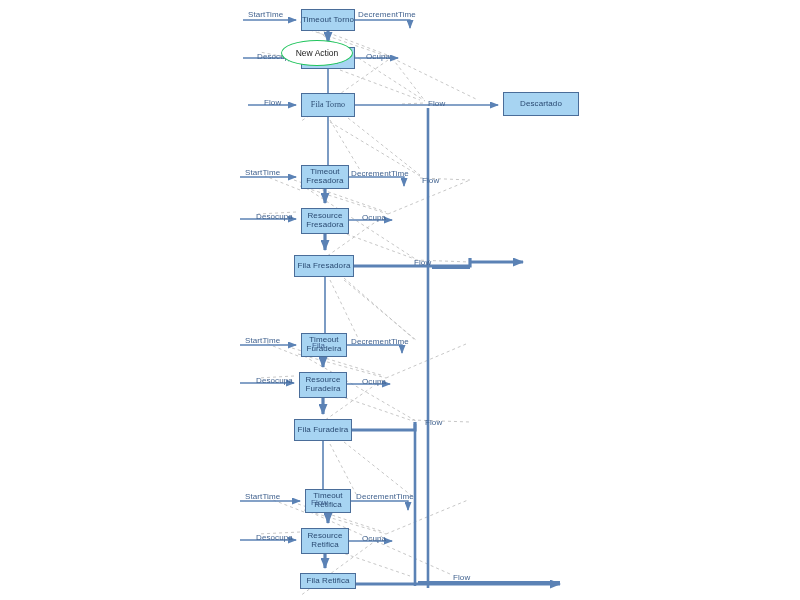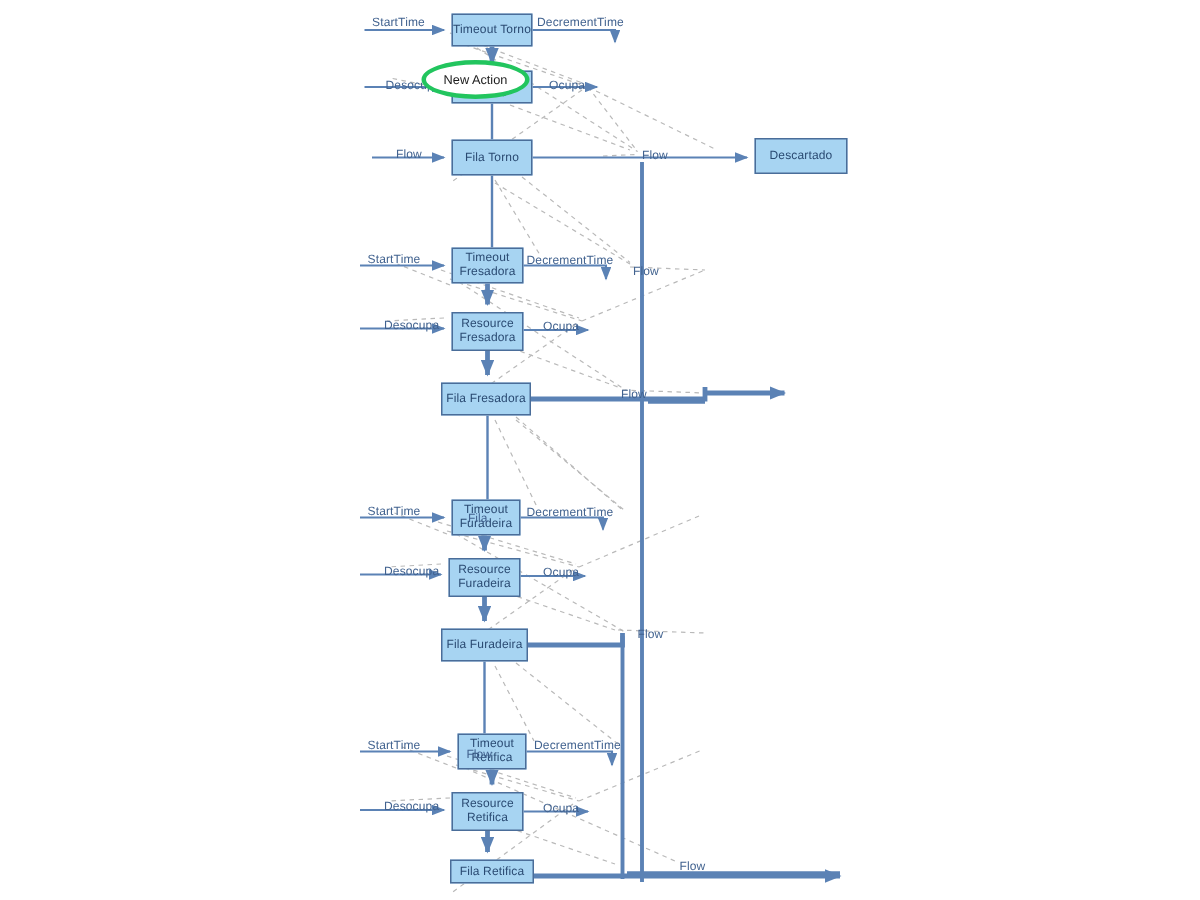--- a/index.html
+++ b/index.html
@@ -35,21 +35,21 @@
     display: flex;
     align-items: center;
     justify-content: center;
     letter-spacing: 0.1px;
     white-space: pre-line;
   }
   .ellipse {
     position: absolute;
     box-sizing: border-box;
     background: #ffffff;
-    border: 3px solid #22c55e;
+    border: 1px solid #22c55e;
     border-radius: 50%;
     color: #1a1a1a;
     font-size: 8.5px;
     display: flex;
     align-items: center;
     justify-content: center;
     z-index: 6;
   }
   .edge-label {
     position: absolute;
@@ -198,23 +198,23 @@
     <g stroke="#5b82b5" stroke-width="2.2" fill="none">
       <path d="M432,268 L470,268"></path>
       <path d="M418,582 L560,582"></path>
     </g>
   </svg>
 
   <div class="node" style="left:301px;top:9px;width:54px;height:22px;">Timeout Torno</div>
 
   <div class="node" style="left:301px;top:47px;width:54px;height:22px;align-items:flex-end;padding-bottom:1px;">Torno</div>
 
-  <div class="node" style="left:301px;top:93px;width:54px;height:24px;">Fila Torno</div>
-
-  <div class="node" style="left:503px;top:92px;width:62px;height:24px;">Descartado</div>
+  <div class="node" style="left:301px;top:93px;width:54px;height:24px;font-family:Liberation Serif, serif;">Fila Torno</div>
+
+  <div class="node" style="left:503px;top:92px;width:76px;height:24px;">Descartado</div>
 
   <div class="node" style="left:301px;top:165px;width:48px;height:24px;">Timeout
 Fresadora</div>
 
   <div class="node" style="left:301px;top:208px;width:48px;height:26px;">Resource
 Fresadora</div>
 
   <div class="node" style="left:294px;top:255px;width:60px;height:22px;">Fila Fresadora</div>
 
   <div class="node" style="left:301px;top:333px;width:46px;height:24px;">Timeout

